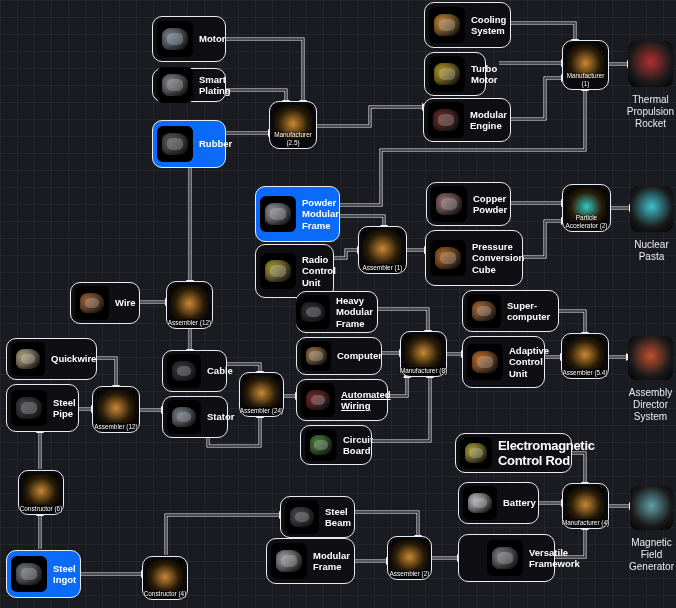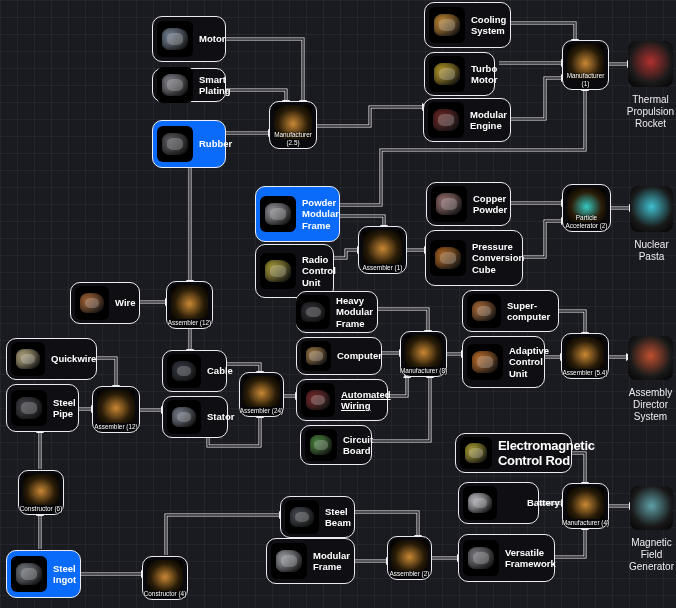--- a/index.html
+++ b/index.html
@@ -298,21 +298,21 @@
       <div class="label">Rubber</div>
     </div>
     <div class="node" style="left: 424px; top: 2px; width: 87px; height: 46px;">
       <div class="icon" style="width: 36px; height: 36px; margin-left: 4px;">
         <div class="blob" style="background: linear-gradient(135deg, rgb(232, 162, 60) 0%, rgb(28, 28, 28) 95%);"></div>
         <div class="blob2"></div>
       </div>
       <div class="label">Cooling
 System</div>
     </div>
-    <div class="node" style="left: 424px; top: 52px; width: 71px; height: 44px;">
+    <div class="node" style="left: 424px; top: 52px; width: 62px; height: 44px;">
       <div class="icon" style="width: 36px; height: 36px; margin-left: 4px;">
         <div class="blob" style="background: linear-gradient(135deg, rgb(216, 182, 44) 0%, rgb(28, 28, 28) 95%);"></div>
         <div class="blob2"></div>
       </div>
       <div class="label">Turbo
 Motor</div>
     </div>
     <div class="node" style="left: 423px; top: 98px; width: 88px; height: 44px;">
       <div class="icon" style="width: 36px; height: 36px; margin-left: 4px;">
         <div class="blob" style="background: linear-gradient(135deg, rgb(122, 42, 42) 0%, rgb(28, 28, 28) 95%);"></div>
@@ -442,28 +442,28 @@
 Unit</div>
     </div>
     <div class="node" style="left: 455px; top: 433px; width: 117px; height: 40px;">
       <div class="icon" style="width: 32px; height: 32px; margin-left: 4px;">
         <div class="blob" style="background: linear-gradient(135deg, rgb(216, 200, 64) 0%, rgb(28, 28, 28) 95%);"></div>
         <div class="blob2"></div>
       </div>
       <div class="label small">Electromagnetic
 Control Rod</div>
     </div>
-    <div class="node" style="left: 458px; top: 482px; width: 81px; height: 42px; gap: 24px;">
+    <div class="node" style="left: 458px; top: 482px; width: 81px; height: 42px;">
       <div class="icon" style="width: 34px; height: 34px; margin-left: 4px;">
         <div class="blob" style="background: linear-gradient(135deg, rgb(232, 232, 240) 0%, rgb(28, 28, 28) 95%);"></div>
         <div class="blob2"></div>
       </div>
       <div class="label">Battery</div>
     </div>
-    <div class="node" style="left: 458px; top: 534px; width: 97px; height: 48px;">
+    <div class="node" style="left: 458px; top: 534px; width: 97px; height: 48px; padding-left: 24px;">
       <div class="icon" style="width: 36px; height: 36px; margin-left: 4px;">
         <div class="blob" style="background: linear-gradient(135deg, rgb(144, 144, 152) 0%, rgb(28, 28, 28) 95%);"></div>
         <div class="blob2"></div>
       </div>
       <div class="label">Versatile
 Framework</div>
     </div>
     <div class="node" style="left: 280px; top: 496px; width: 75px; height: 42px;">
       <div class="icon" style="width: 34px; height: 34px; margin-left: 4px;">
         <div class="blob" style="background: linear-gradient(135deg, rgb(80, 85, 93) 0%, rgb(28, 28, 28) 95%);"></div>

